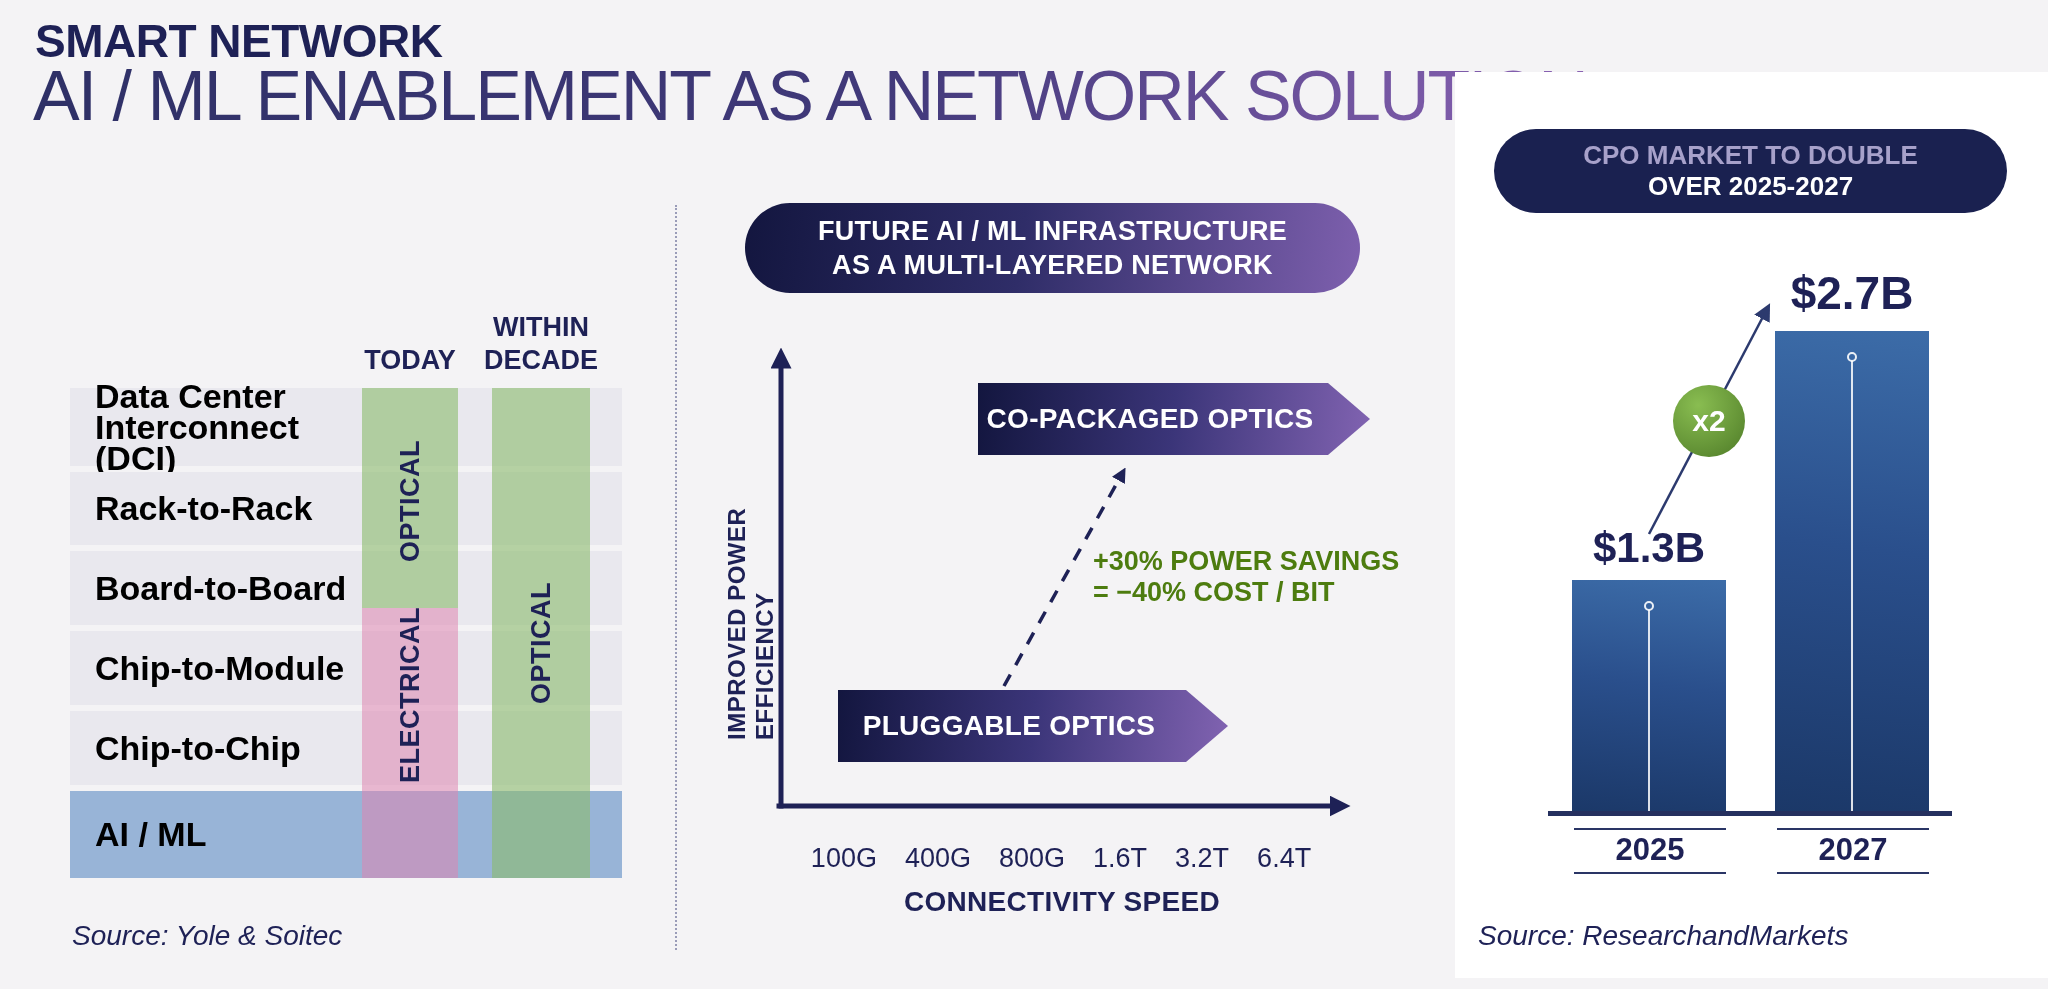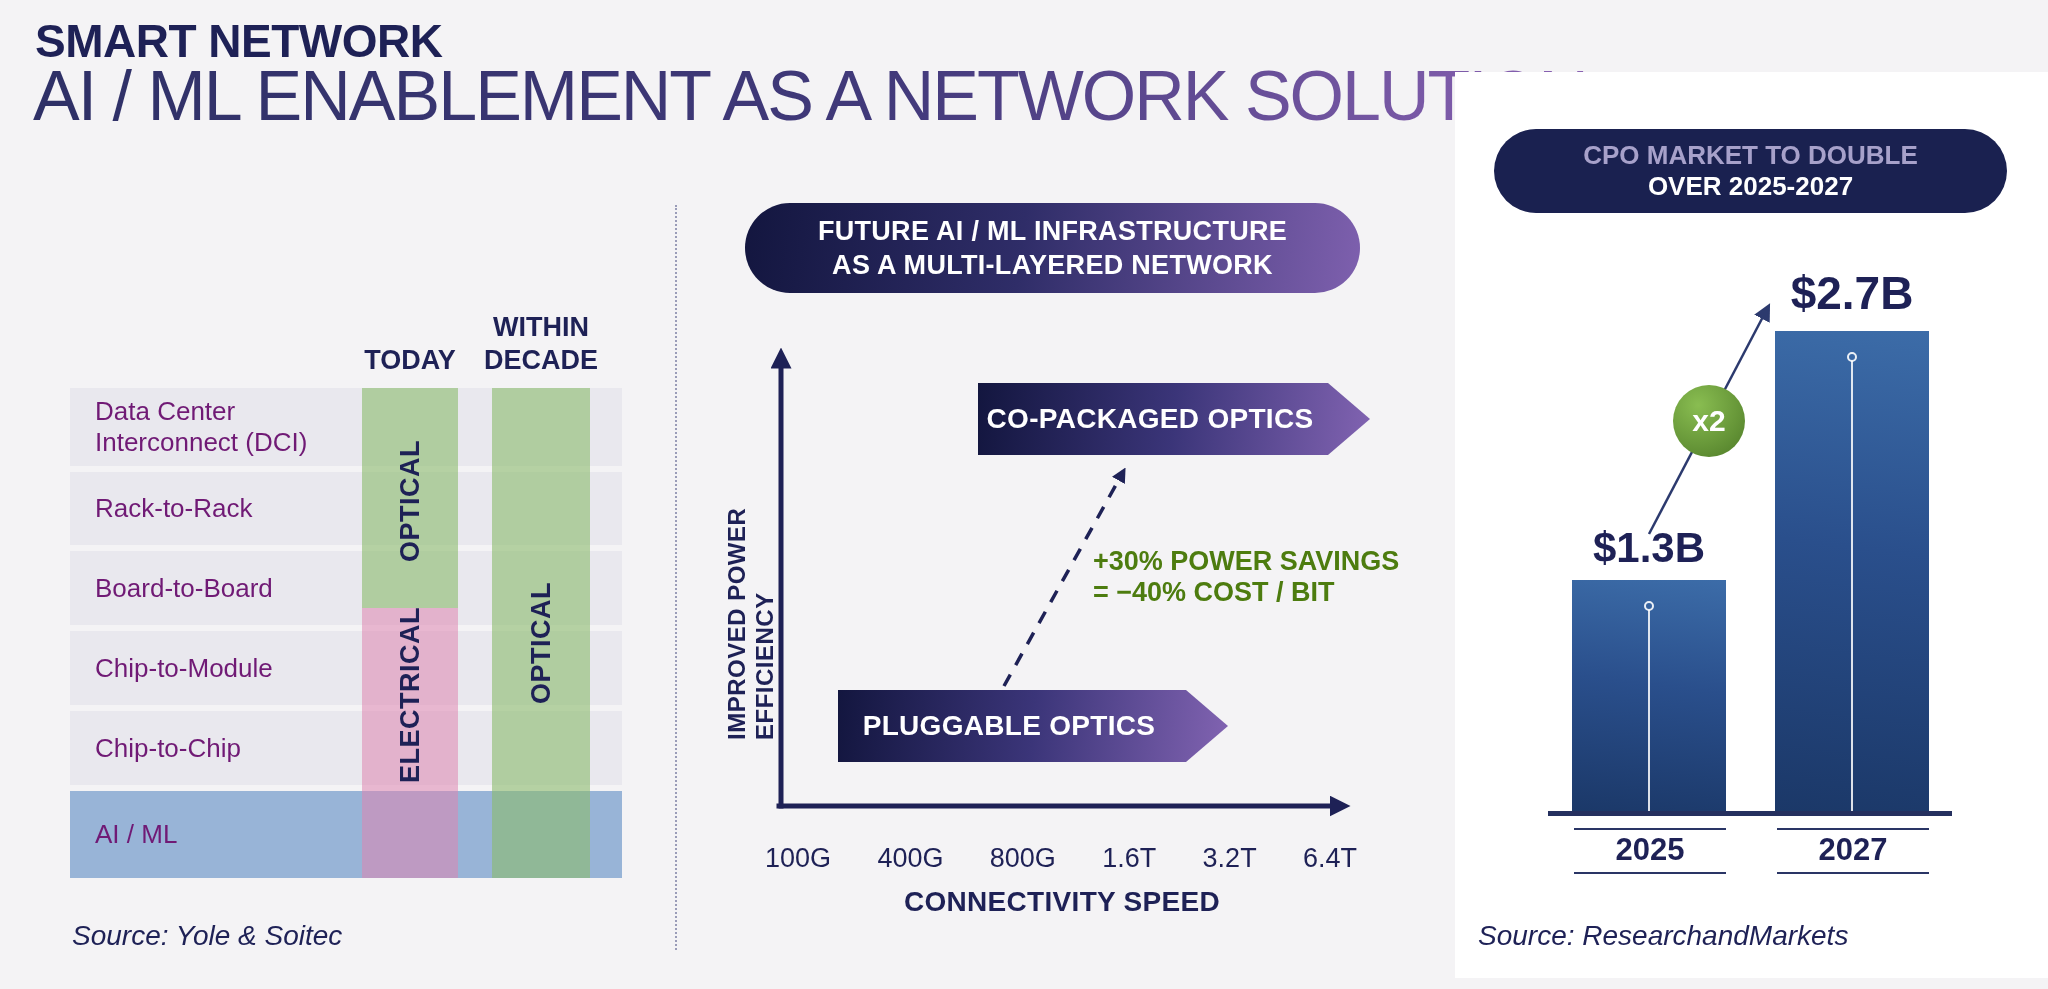--- a/index.html
+++ b/index.html
@@ -16,41 +16,41 @@
   
   .pill{ position:absolute; border-radius:46px; background:linear-gradient(97deg,#13163f 0%,#2f2d68 45%,#7e60ae 100%);
     display:flex; flex-direction:column; align-items:center; justify-content:center; }
   .pill span{ color:#fff; font-weight:bold; font-size:27px; line-height:34px; letter-spacing:.3px; }
   .pill-left{ left:42px; top:203px; width:616px; height:90px; }
   .pill-mid{ left:745px; top:203px; width:615px; height:90px; }
 
   
   .col-head{ position:absolute; color:#1e2156; font-weight:bold; font-size:27px; line-height:33px; text-align:center; }
   .row{ position:absolute; left:70px; width:552px; background:#e9e8ee; display:flex; align-items:center; }
-  .row .lbl{ padding-left:25px; max-width:290px; color:#701a75; font-weight:normal; font-size:26px; line-height:31px; }
+  .row .lbl{ padding-left:25px; max-width:290px; color:#000000; font-weight:bold; font-size:34px; line-height:31px; }
   .row.aiml{ background:#98b4d7; }
   .band{ position:absolute; }
   .band-green{ background:rgba(139,187,109,.60); }
   .band-pink{ background:rgba(223,133,176,.55); }
   .vlabel{ position:absolute; display:flex; align-items:center; justify-content:center; }
   .vlabel span{ writing-mode:vertical-rl; transform:rotate(180deg); color:#1e2156; font-weight:bold; font-size:27px; letter-spacing:.5px; }
   .divider{ position:absolute; left:675px; top:205px; height:745px; width:0; border-left:2px dotted #9a9cb8; }
   .source{ position:absolute; font-size:28px; color:#1e2156;font-style:italic; }
 
   
   .axis-ylabel{ position:absolute; left:730px; top:400px; width:42px; height:340px; display:flex; align-items:center; justify-content:center; }
   .axis-ylabel span{ writing-mode:vertical-rl; transform:rotate(180deg); color:#1e2156; font-weight:bold; font-size:24px; letter-spacing:.5px; }
   .arrow-banner{ position:absolute; height:72px; display:flex; align-items:center; justify-content:center; padding-right:48px;
     background:linear-gradient(95deg,#13163f 0%,#3b3579 50%,#8163b1 100%);
     clip-path:polygon(0 0, calc(100% - 42px) 0, 100% 50%, calc(100% - 42px) 100%, 0 100%); }
   .arrow-banner span{ color:#fff; font-weight:bold; font-size:28px; letter-spacing:.3px; }
   .banner-cpo{ left:978px; top:383px; width:392px; }
   .banner-plug{ left:838px; top:690px; width:390px; }
   .note{ position:absolute; left:1093px; top:546px; color:#4d7c0f; font-weight:bold; font-size:27px; line-height:31px; }
-  .ticks{ position:absolute; left:765px; top:843px; width:592px; display:flex; justify-content:space-between;gap:28px; }
+  .ticks{ position:absolute; left:765px; top:843px; width:592px; display:flex; justify-content:center;gap:28px; }
   .ticks span{ color:#1e2156; font-size:27px; }
   .xlabel{ position:absolute; left:862px; top:886px; width:400px; text-align:center; color:#1e2156; font-weight:bold; font-size:28px; letter-spacing:.3px; }
 
   
   .card{ position:absolute; left:1455px; top:72px; width:593px; height:906px; background:#ffffff; }
   .pill-cpo{ position:absolute; left:1494px; top:129px; width:513px; height:84px; border-radius:42px; background:#1a2150;
     display:flex; flex-direction:column; align-items:center; justify-content:center; }
   .pill-cpo .l1{ color:#a7a1ca; font-weight:bold; font-size:26px; line-height:31px; }
   .pill-cpo .l2{ color:#ffffff; font-weight:bold; font-size:26px; line-height:31px; }
   .bar{ position:absolute; width:154px; background:linear-gradient(187deg,#3c6ca8 0%,#2a4f8c 45%,#1b3868 100%); }

